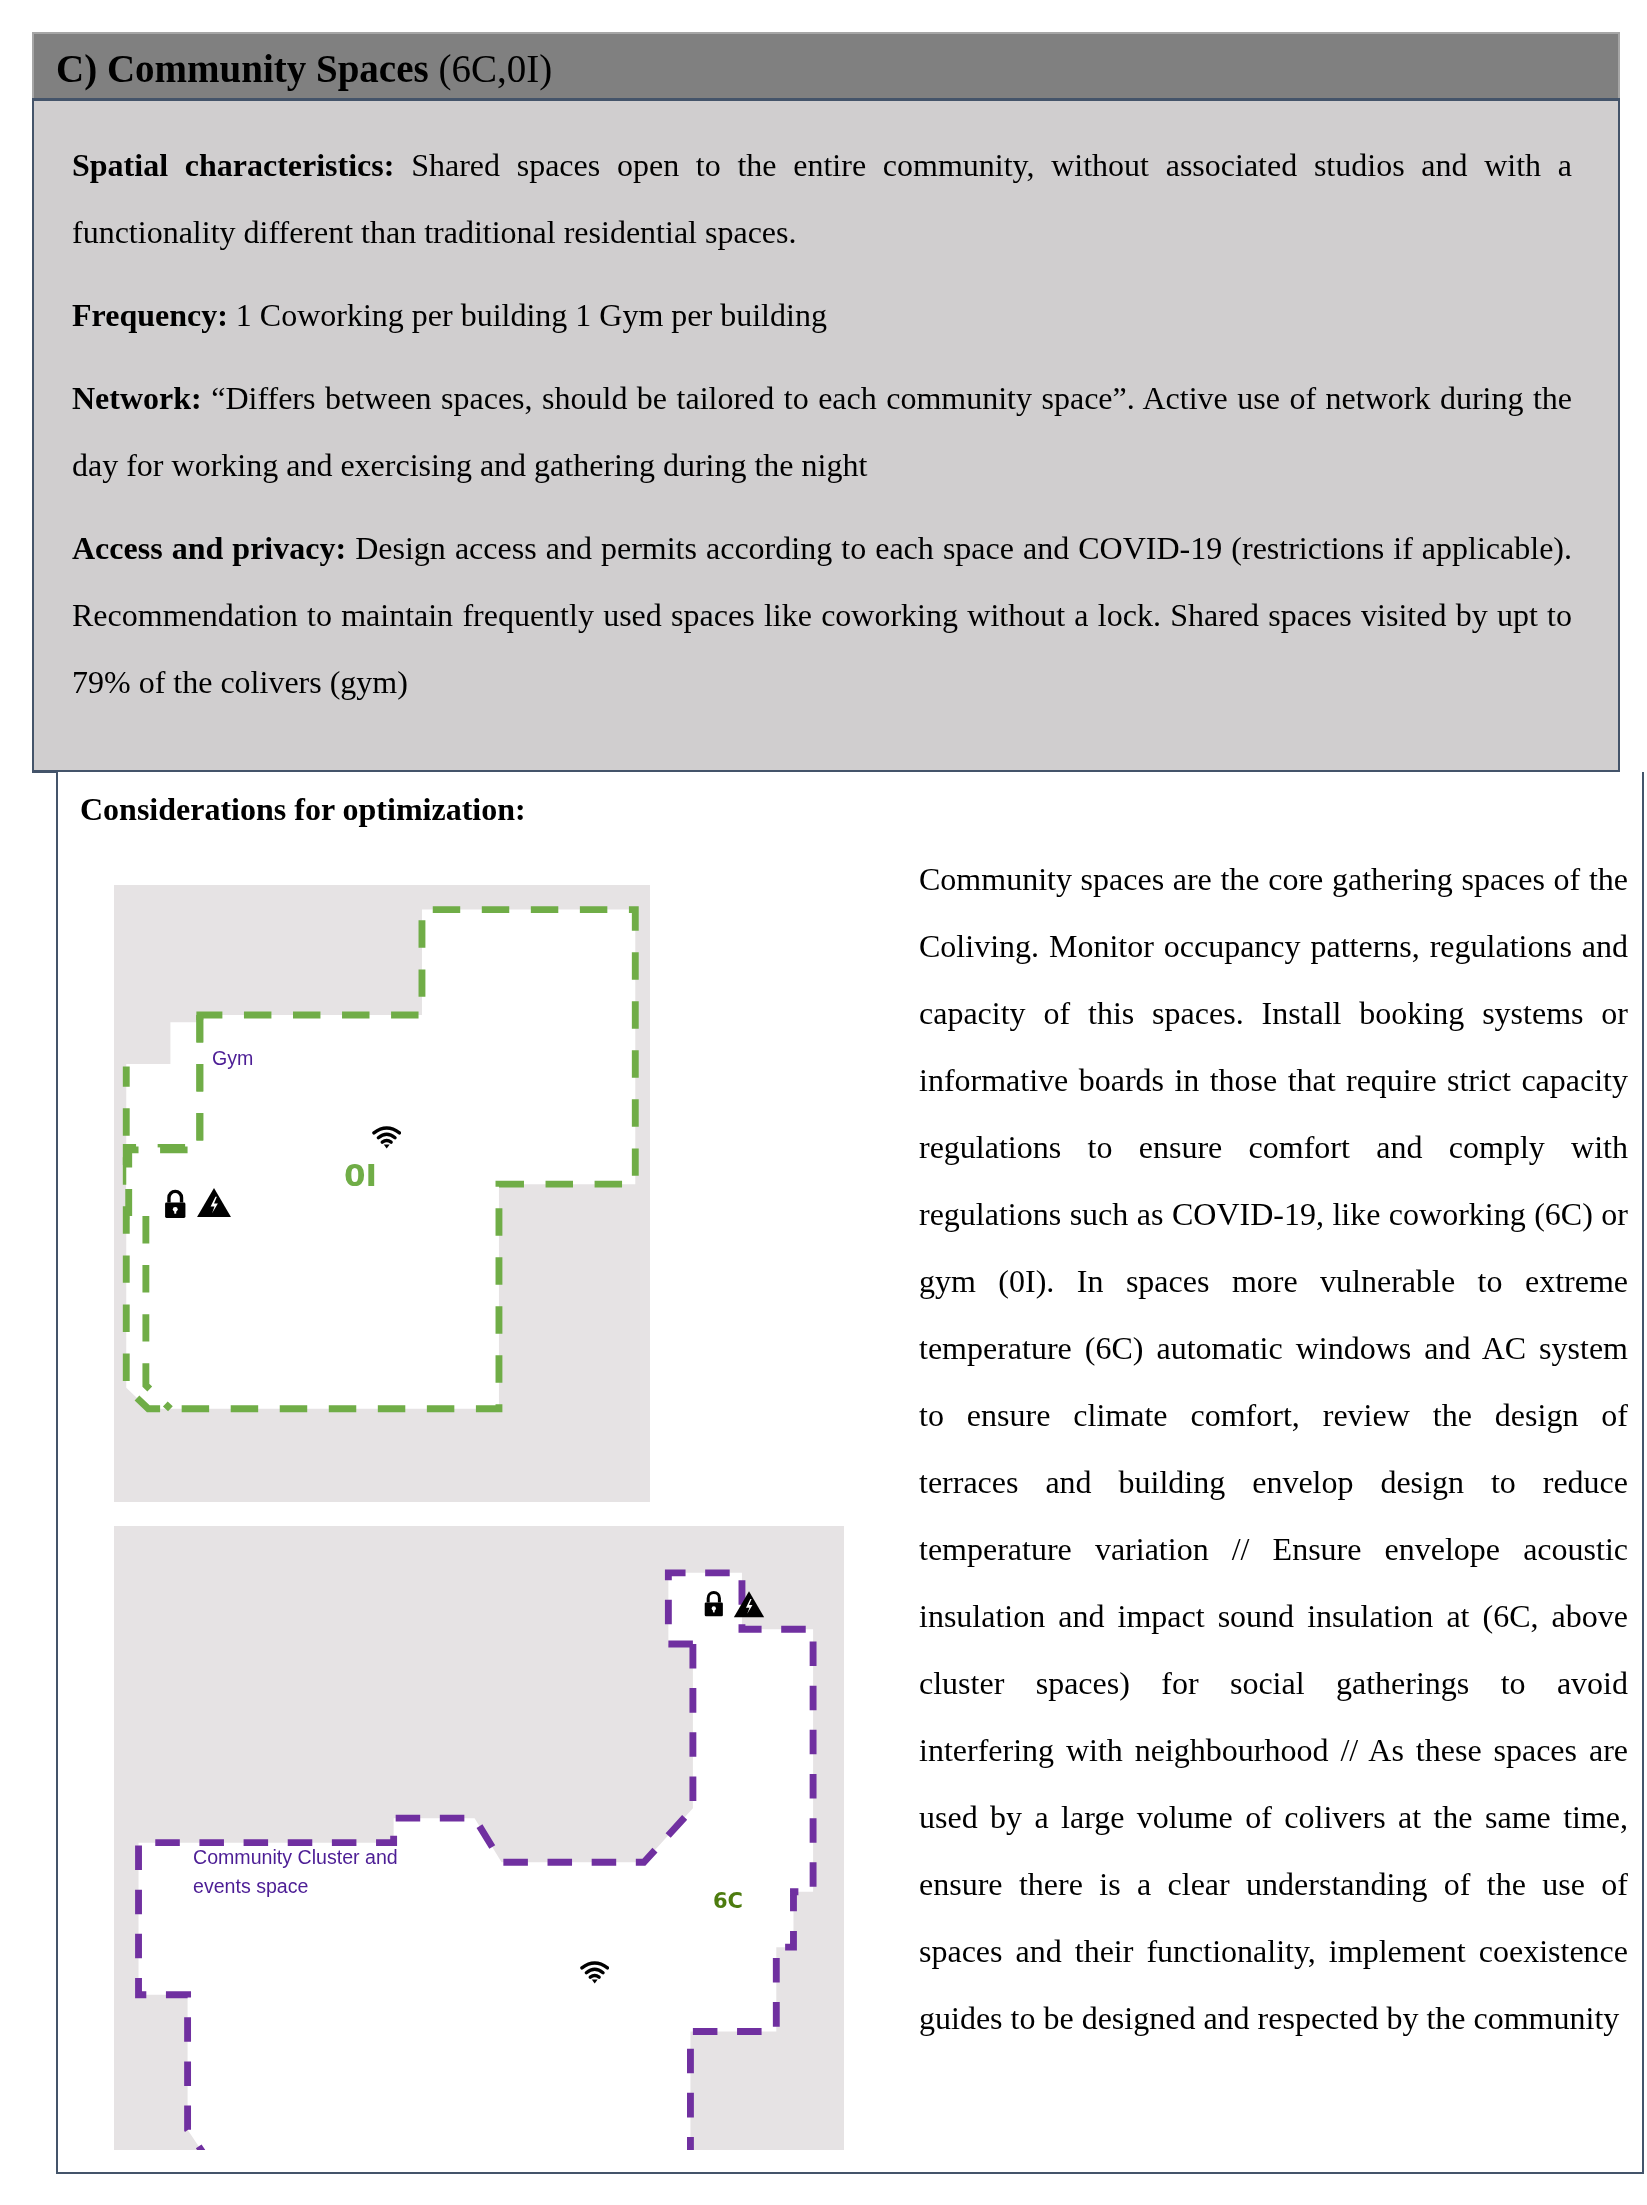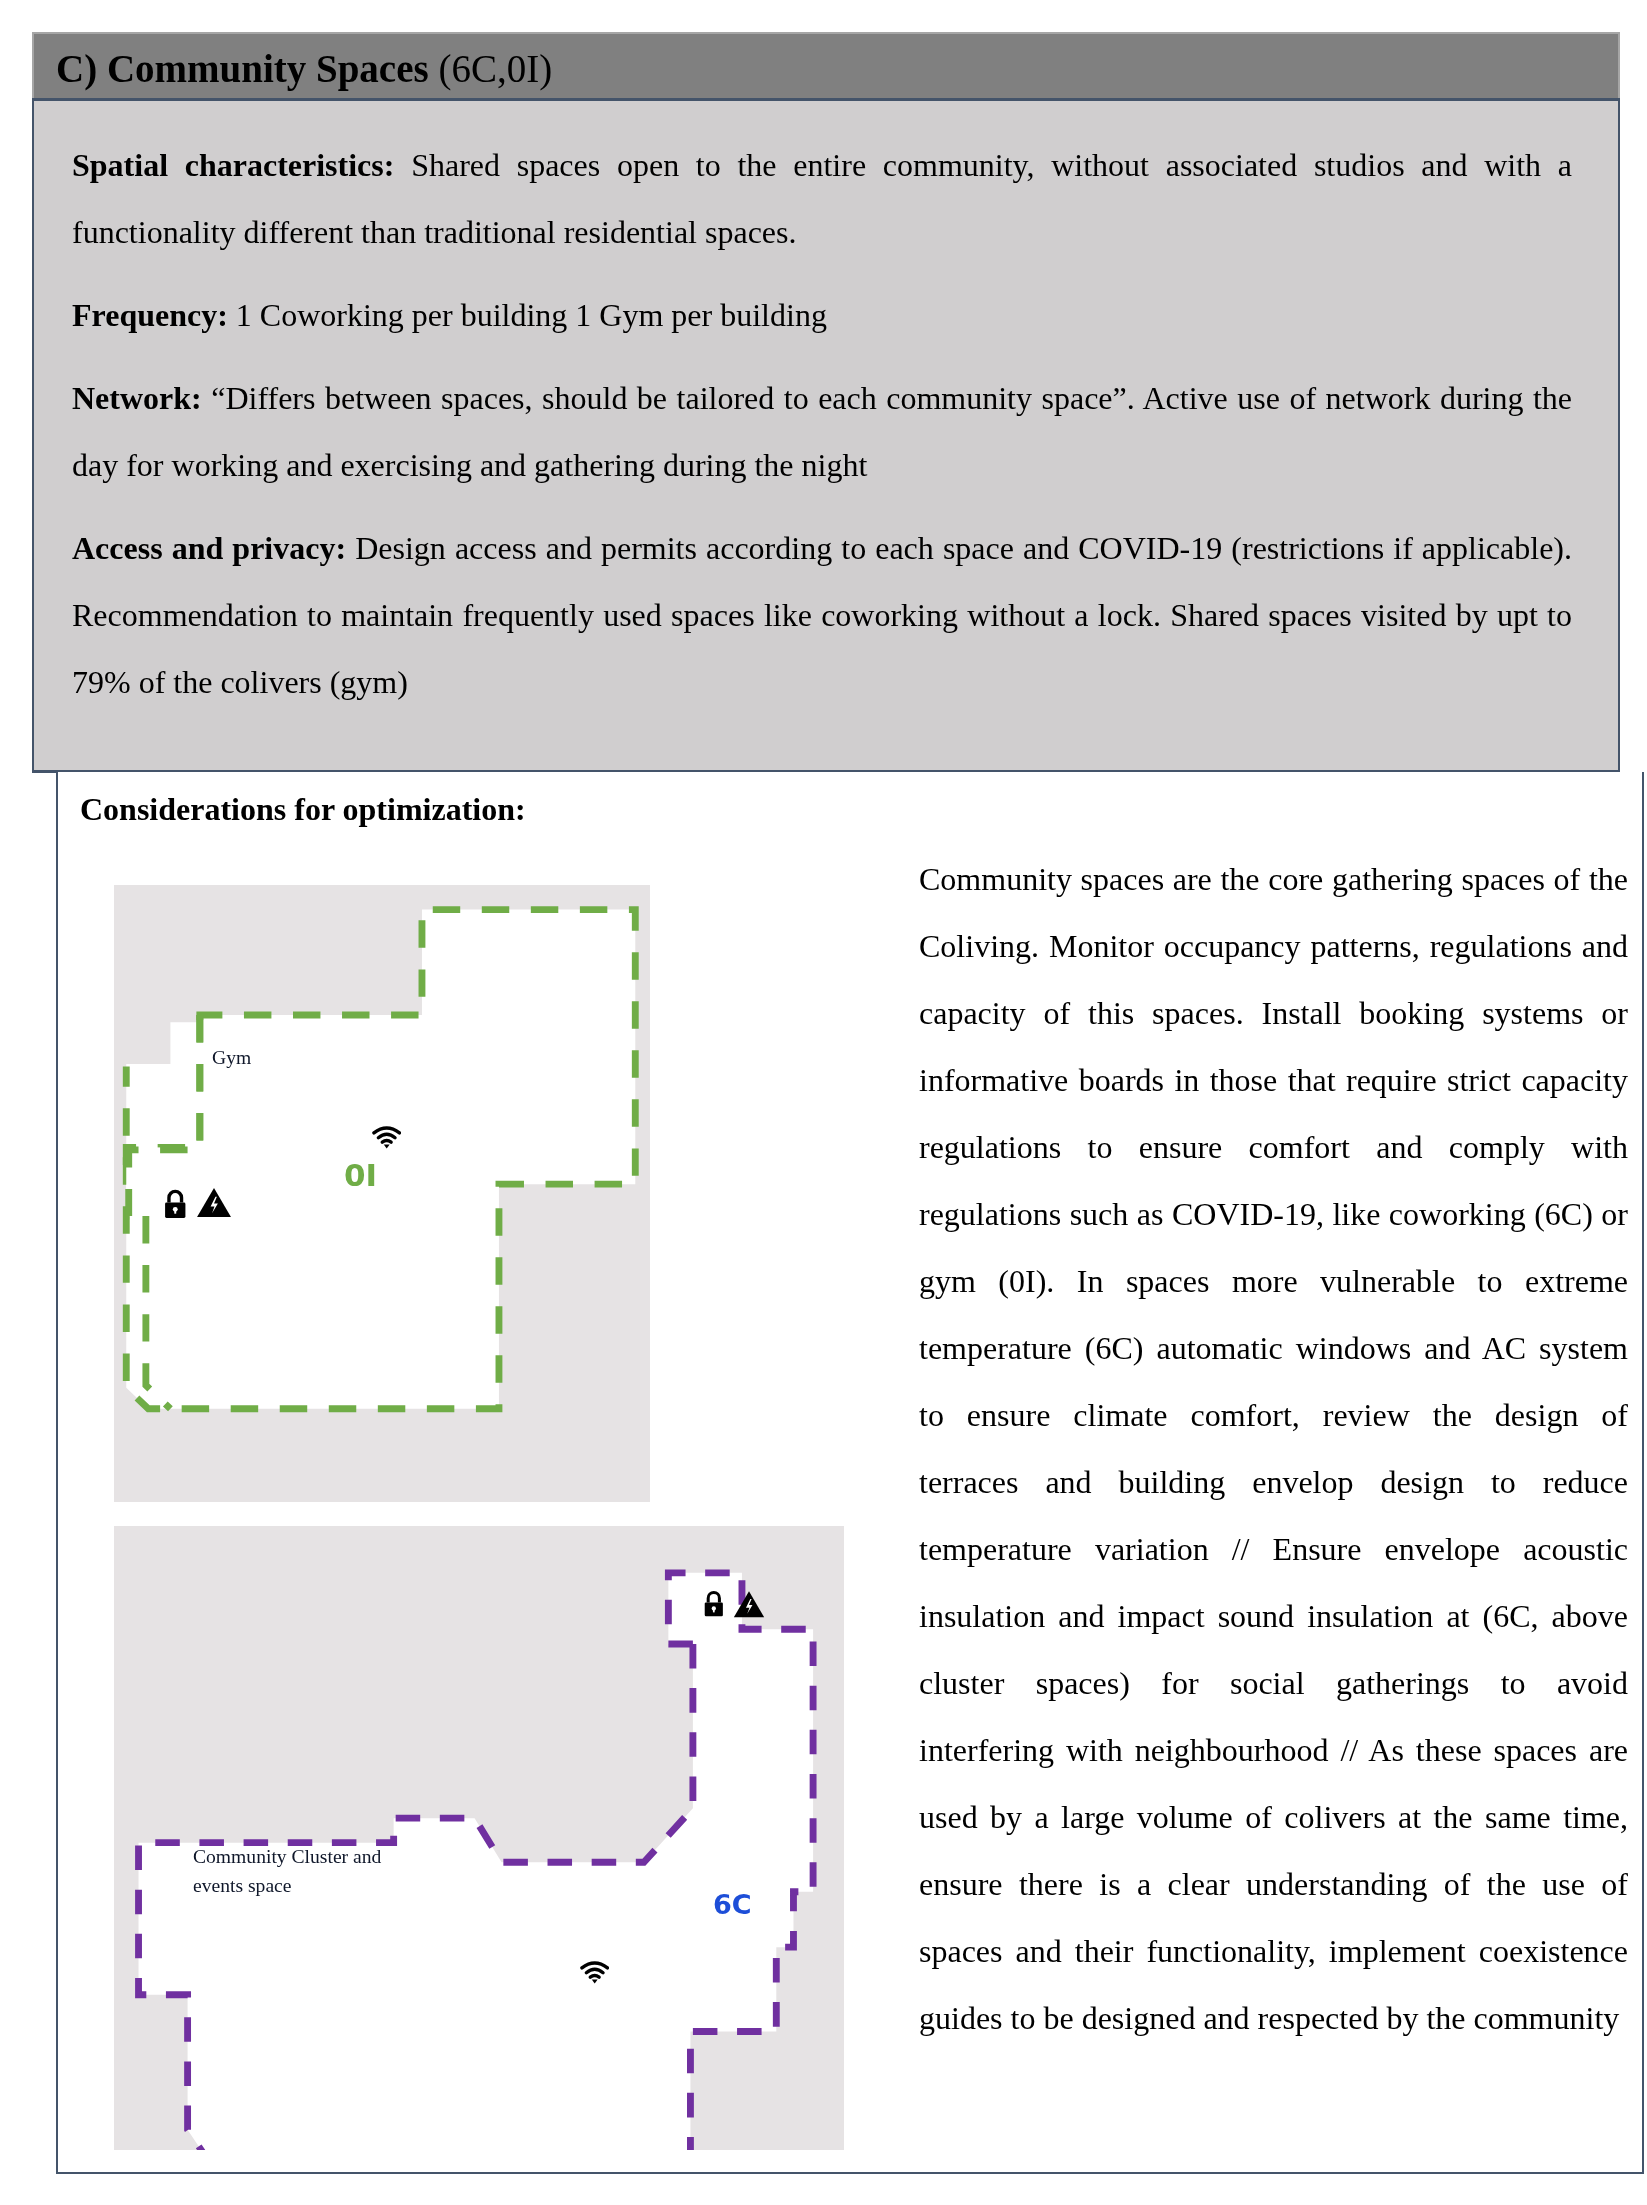--- a/index.html
+++ b/index.html
@@ -28,22 +28,22 @@
   .info-body b { font-weight: bold; }
 
   .optim { position: absolute; left: 0; top: 740px; width: 1588px; height: 1402px;
            background: #ffffff; box-sizing: border-box;
            border-left: 2.5px solid #44546a; border-right: 2.5px solid #44546a; border-bottom: 2.5px solid #44546a; margin-left: 24px; }
   .optim-title { position: absolute; left: 22px; top: 12.8px; font-size: 32px; line-height: 49px;
                  font-weight: bold; white-space: nowrap; }
 
   .plan { position: absolute; background: #e6e3e4; overflow: hidden; }
   .plan svg { position: absolute; left: 0; top: 0; }
-  .plan-label { position: absolute; font-family: Liberation Serif, serif;
-                color: #0f172a; white-space: nowrap; }
+  .plan-label { position: absolute; font-family: Liberation Sans, sans-serif;
+                color: #4c1d95; white-space: nowrap; }
   .plan-code { position: absolute; font-family: "DejaVu Sans", "Liberation Sans", sans-serif;
                font-weight: bold; white-space: nowrap; }
 
   .optim-text { position: absolute; left: 861px; top: 74px; width: 709px;
                 font-size: 32px; line-height: 67px; text-align: justify; }
   .optim-text p { margin: 0; }
 </style>
 </head>
 <body>
 
@@ -104,21 +104,21 @@
       <svg width="730" height="624" viewBox="0 0 1488 1271">
         <polygon points="1130,95 1280,95 1280,210 1425,210 1425,745 1385,745 1385,858 1350,858 1350,1030 1175,1030 1175,1310 650,1310 650,1405 410,1405 410,1305 200,1305 150,1230 150,955 50,955 50,645 570,645 570,595 735,595 790,685 1080,685 1180,575 1180,240 1130,240" fill="#ffffff"></polygon>
         <path d="M 1180 240 L 1130 240 L 1130 95 L 1280 95 L 1280 210 L 1425 210 L 1425 745 L 1385 745 L 1385 858 L 1350 858 L 1350 1030 L 1175 1030 L 1175 1310" fill="none" stroke="#7030a0" stroke-width="14" stroke-dasharray="50,40"></path>
         <path d="M 1180 240 L 1180 575 L 1080 685 L 790 685 L 735 595 L 570 595 L 570 645 L 50 645 L 50 955 L 150 955 L 150 1230 L 200 1305" fill="none" stroke="#7030a0" stroke-width="14" stroke-dasharray="50,40"></path>
         <path d="M 200 1305 L 410 1305 L 410 1405 L 650 1405 L 650 1310 L 1175 1310" fill="none" stroke="#7030a0" stroke-width="14" stroke-dasharray="50,40"></path>
       </svg>
       <div class="plan-label" style="left:79px; top:317px; font-size:19.6px; line-height:28.5px;">
         <div>Community Cluster and</div>
         <div>events space</div>
       </div>
-      <div class="plan-code" style="left:599px; top:363px; font-size:27px; color:#1d4ed8;">6C</div>
+      <div class="plan-code" style="left:599px; top:363px; font-size:21px; color:#4d7c0f;">6C</div>
 
       <svg width="29.4" height="24.5" viewBox="0 0 60 50" style="left:466px; top:434px;">
         <path d="M4 16 Q30 -4 56 16" stroke="#000" stroke-width="7" fill="none" stroke-linecap="round"></path>
         <path d="M13 26 Q30 12 47 26" stroke="#000" stroke-width="7" fill="none" stroke-linecap="round"></path>
         <path d="M21 35 Q30 28 39 35" stroke="#000" stroke-width="7" fill="none" stroke-linecap="round"></path>
         <polygon points="24,40 36,40 30,48" fill="#000"></polygon>
       </svg>
 
       <svg width="21.6" height="27.5" viewBox="0 0 50 62" style="left:589px; top:64px;">
         <path d="M12 28 V18 A13 13 0 0 1 38 18 V28" stroke="#000" stroke-width="7" fill="none"></path>

